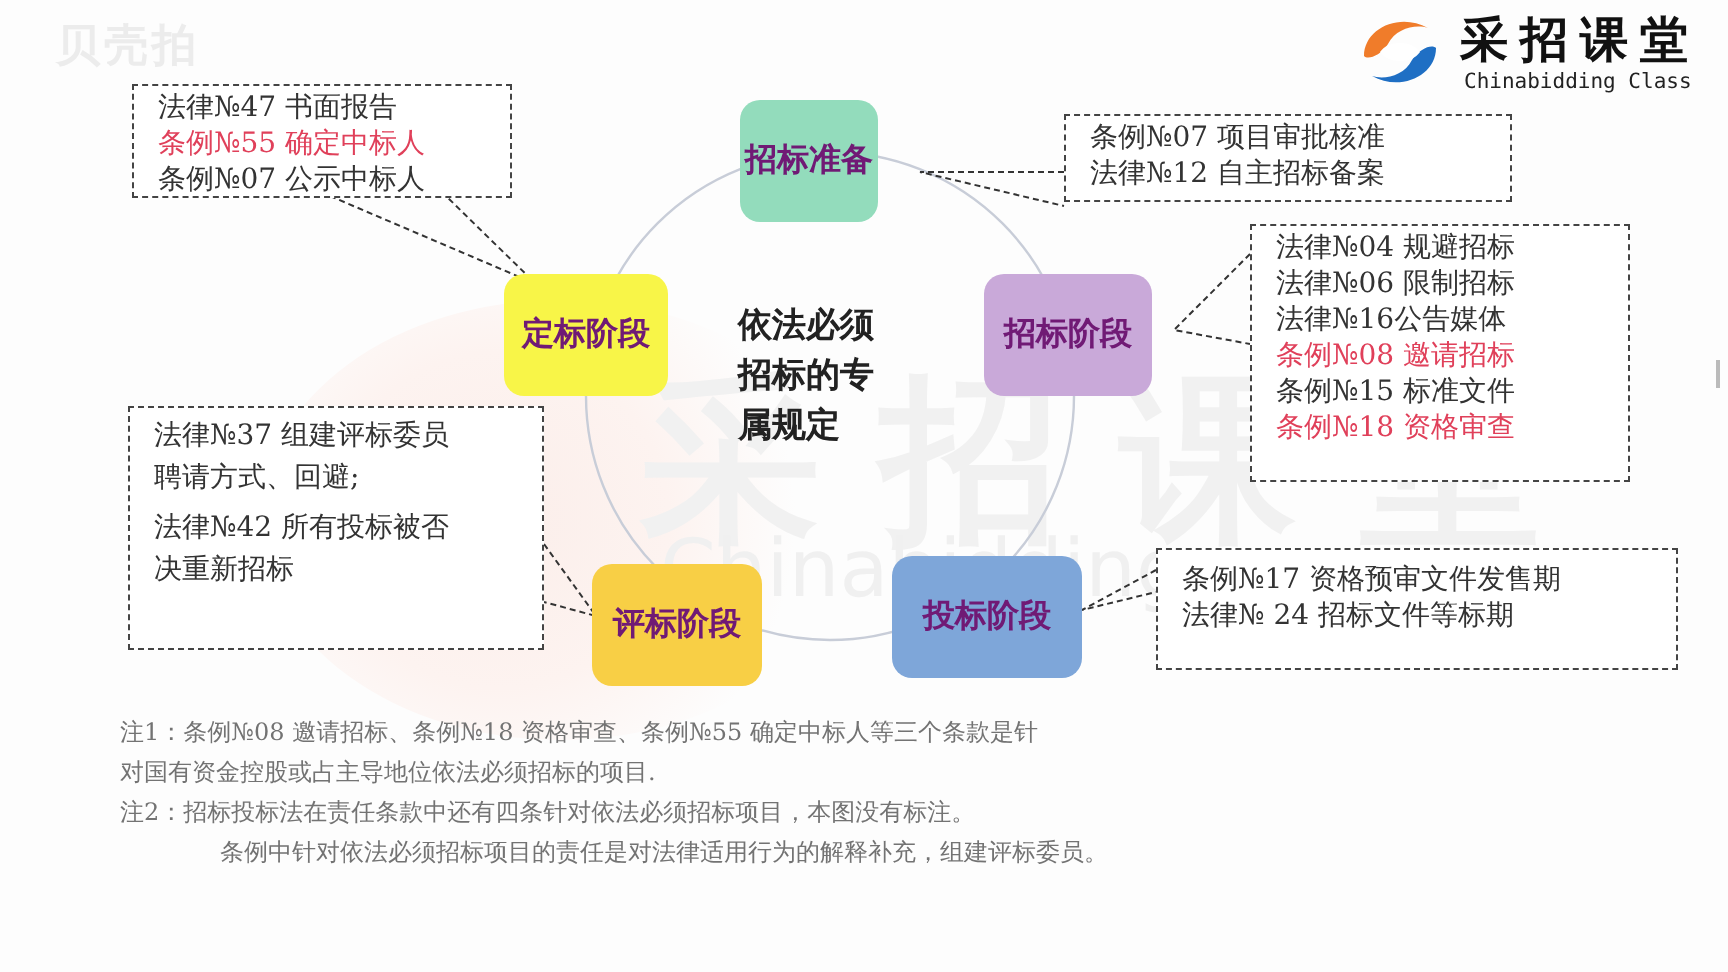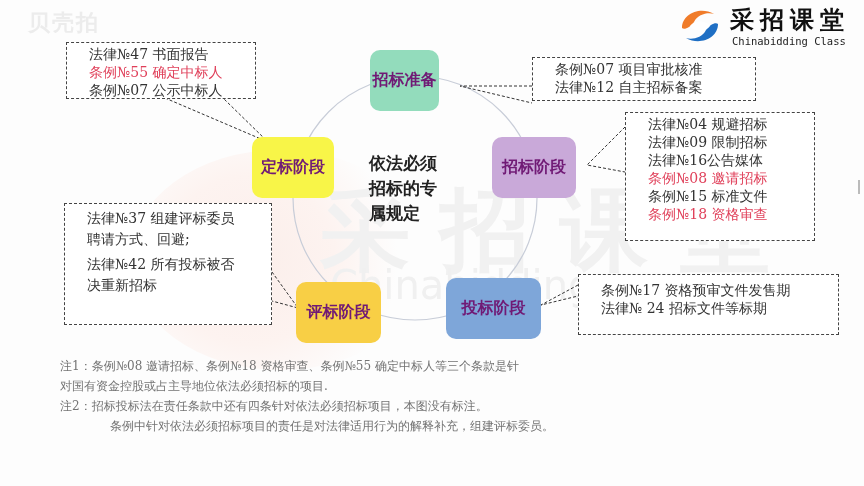--- a/index.html
+++ b/index.html
@@ -12,21 +12,21 @@
               background:radial-gradient(circle at 40% 50%, #fbeeea 0%, #fdf3f0 40%, rgba(253,253,253,0) 70%); }
   .logo { position:absolute; left:678px; top:4px; width:180px; height:46px; }
   .logo-mark { position:absolute; left:0; top:2px; width:44px; height:40px; }
   .logo-cn { position:absolute; left:52px; top:0px; font-size:24px; font-weight:bold; color:#111; letter-spacing:6px; font-family:"DejaVu Sans",sans-serif; }
   .logo-en { position:absolute; left:54px; top:31px; font-size:10.5px; color:#222; font-family:"DejaVu Sans Mono",monospace; }
   svg.lines { position:absolute; left:0; top:0; }
   .stage { position:absolute; display:flex; align-items:center; justify-content:center;
            font-size:16px; font-weight:bold; color:#701a75; border-radius:10px; }
   .center-text { position:absolute; left:369px; top:151px; font-size:17px; line-height:25px; font-weight:bold; color:#222; width:90px; }
   .callout { position:absolute; border:1.5px dashed #444; background:#fff; font-size:14px; line-height:18px;
-             padding:2px 22px; box-sizing:border-box; font-family:"DejaVu Serif","Liberation Serif",serif; color:#333; }
+             padding:2px 12px; box-sizing:border-box; font-family:"DejaVu Serif","Liberation Serif",serif; color:#333; }
   .callout .ln { white-space:nowrap; }
   .callout .red { color:#e0405a; }
   .notes { position:absolute; left:60px; top:356px; font-size:12px; line-height:20px; font-family:"DejaVu Serif","Liberation Serif",serif; color:#737373; }
   .notes .ln { white-space:nowrap; }
   .notes .indent { padding-left:50px; }
   .edge-mark { position:absolute; left:858px; top:180px; width:2px; height:14px; background:#bbb; }
 </style>
 </head>
 <body>
 
@@ -87,21 +87,21 @@
   <div class="ln">条例№07  公示中标人</div>
 </div>
 
 <div class="callout" style="left:532px;top:57px;width:224px;height:44px;">
   <div class="ln">条例№07 项目审批核准</div>
   <div class="ln">法律№12  自主招标备案</div>
 </div>
 
 <div class="callout" style="left:625px;top:112px;width:190px;height:129px;">
   <div class="ln">法律№04  规避招标</div>
-  <div class="ln">法律№09  限制招标</div>
+  <div class="ln">法律№06  限制招标</div>
   <div class="ln">法律№16公告媒体</div>
   <div class="ln red">条例№08    邀请招标</div>
   <div class="ln">条例№15  标准文件</div>
   <div class="ln red">条例№18    资格审查</div>
 </div>
 
 <div class="callout" style="left:64px;top:203px;width:208px;height:122px;line-height:21px;padding-top:4px;">
   <div class="ln">法律№37 组建评标委员</div>
   <div class="ln">聘请方式、回避;</div>
   <div class="ln" style="margin-top:4px;">法律№42  所有投标被否</div>

